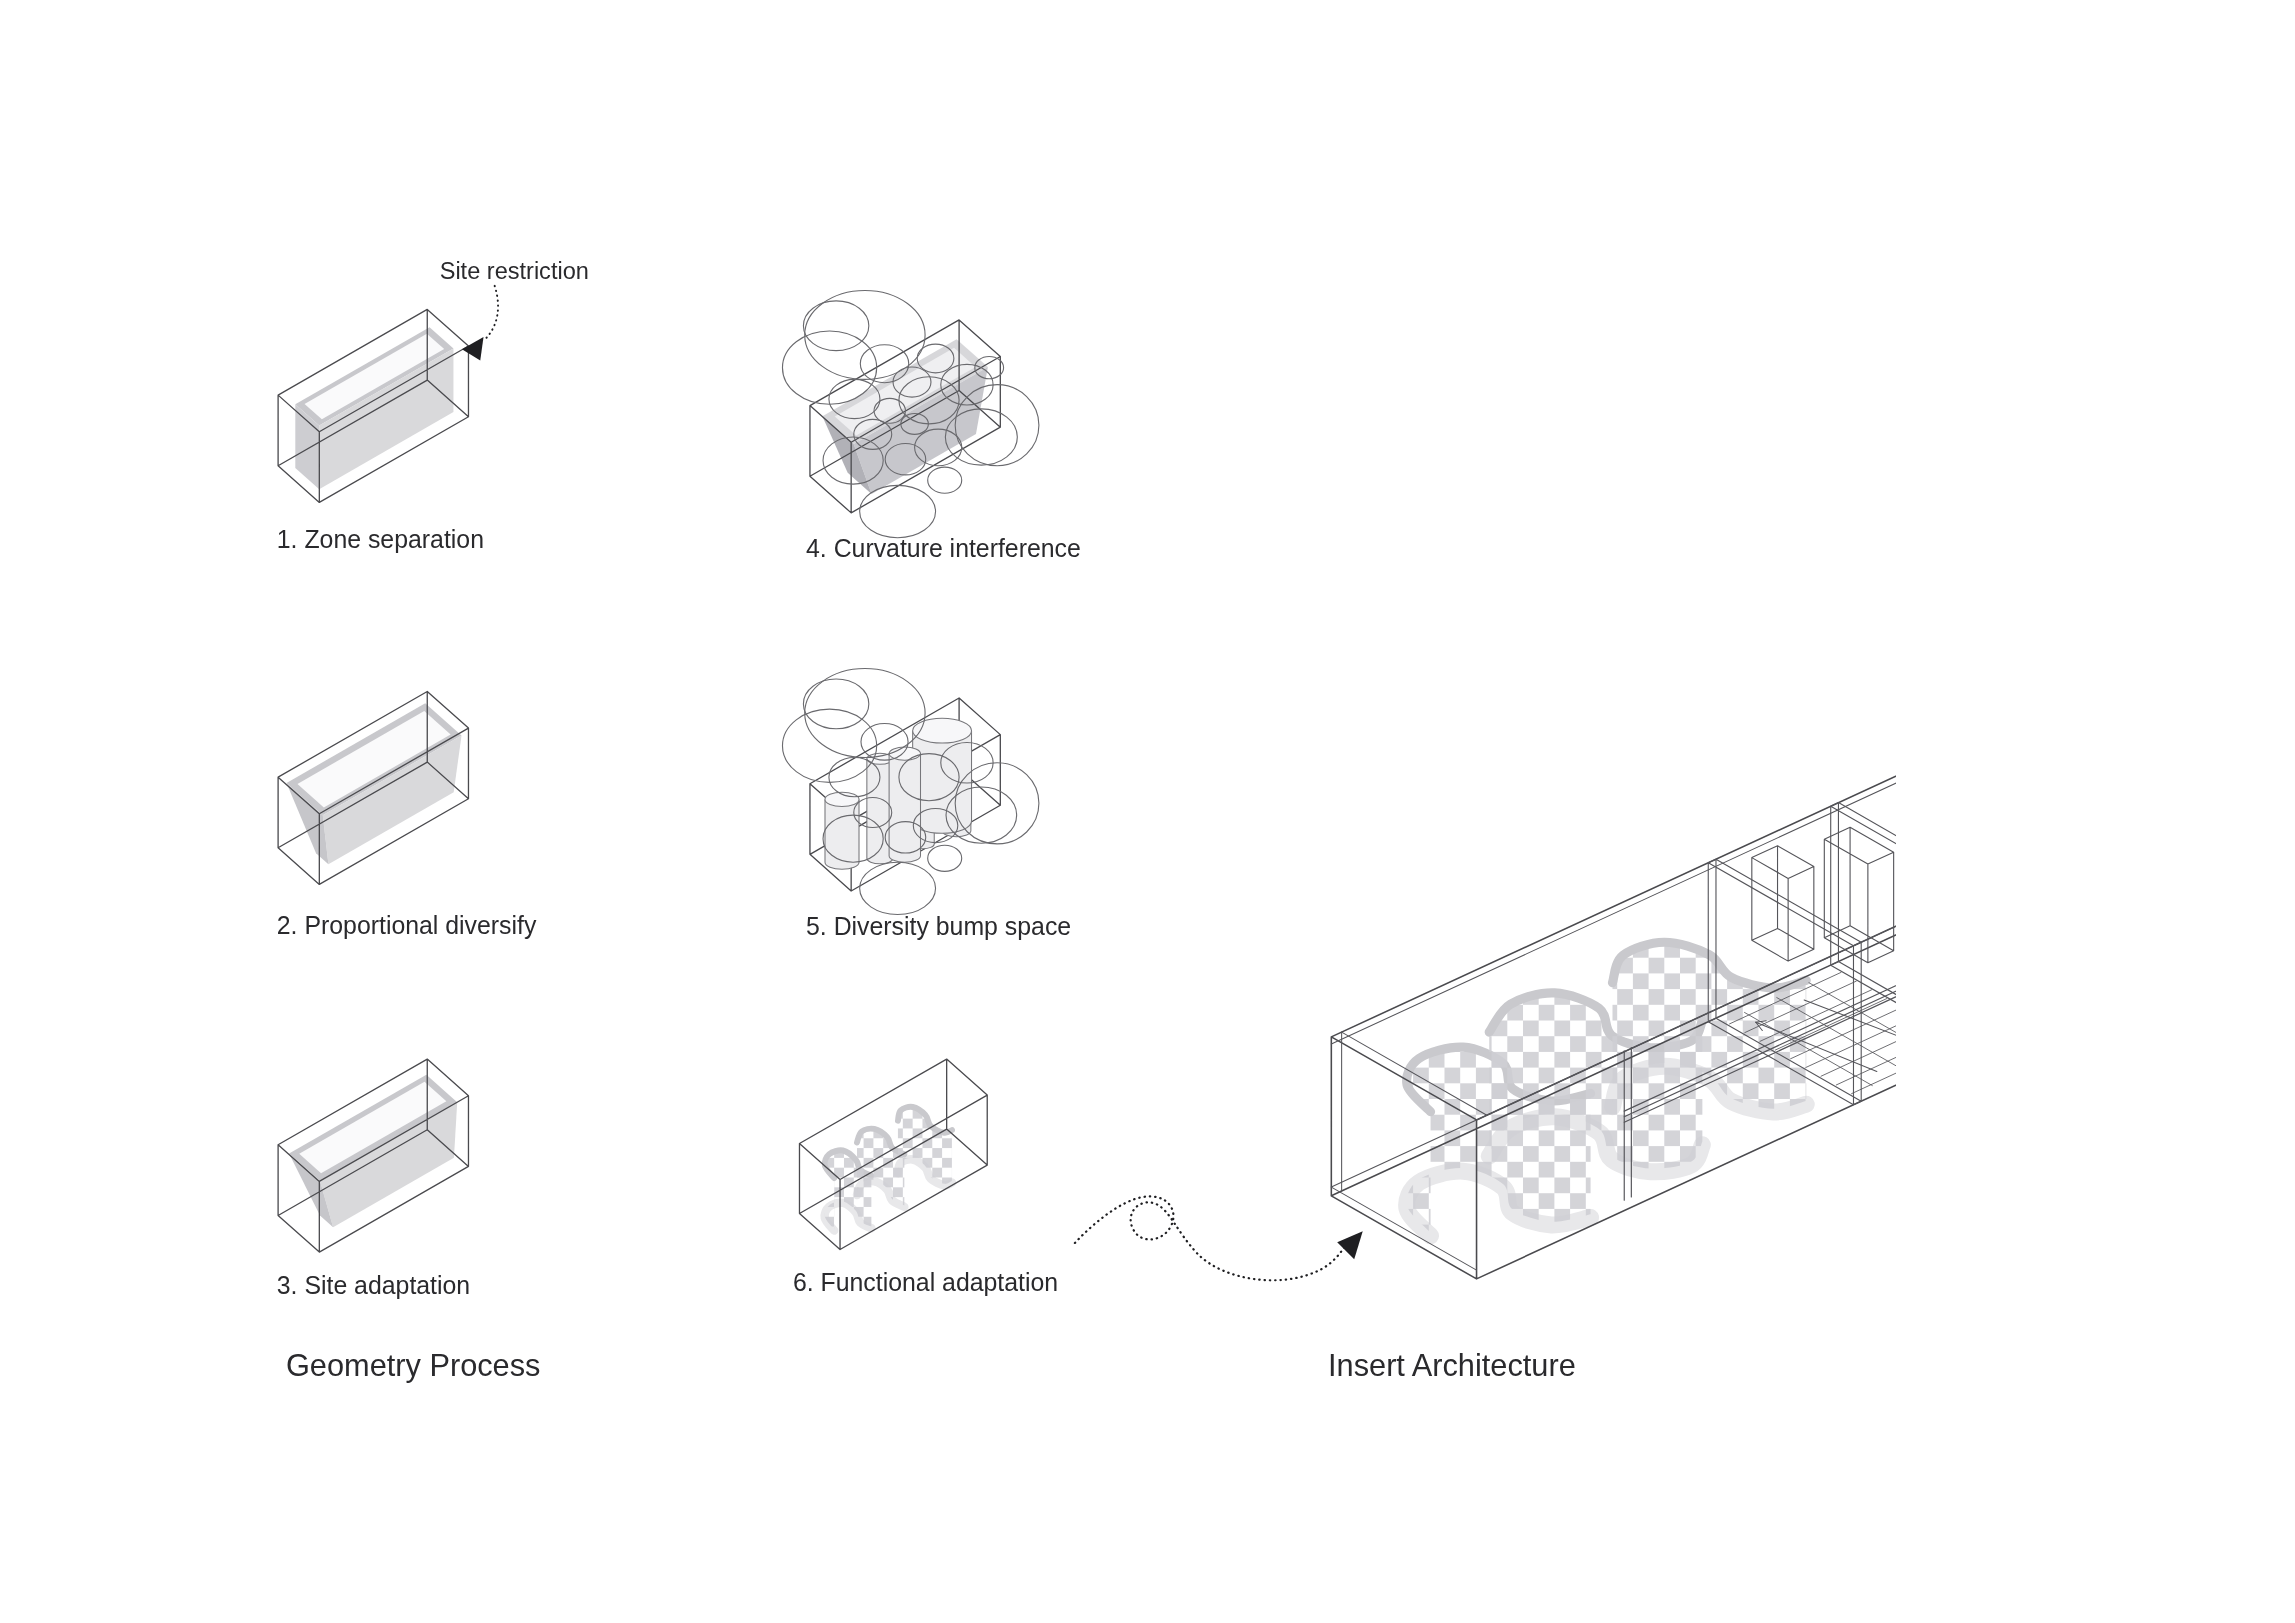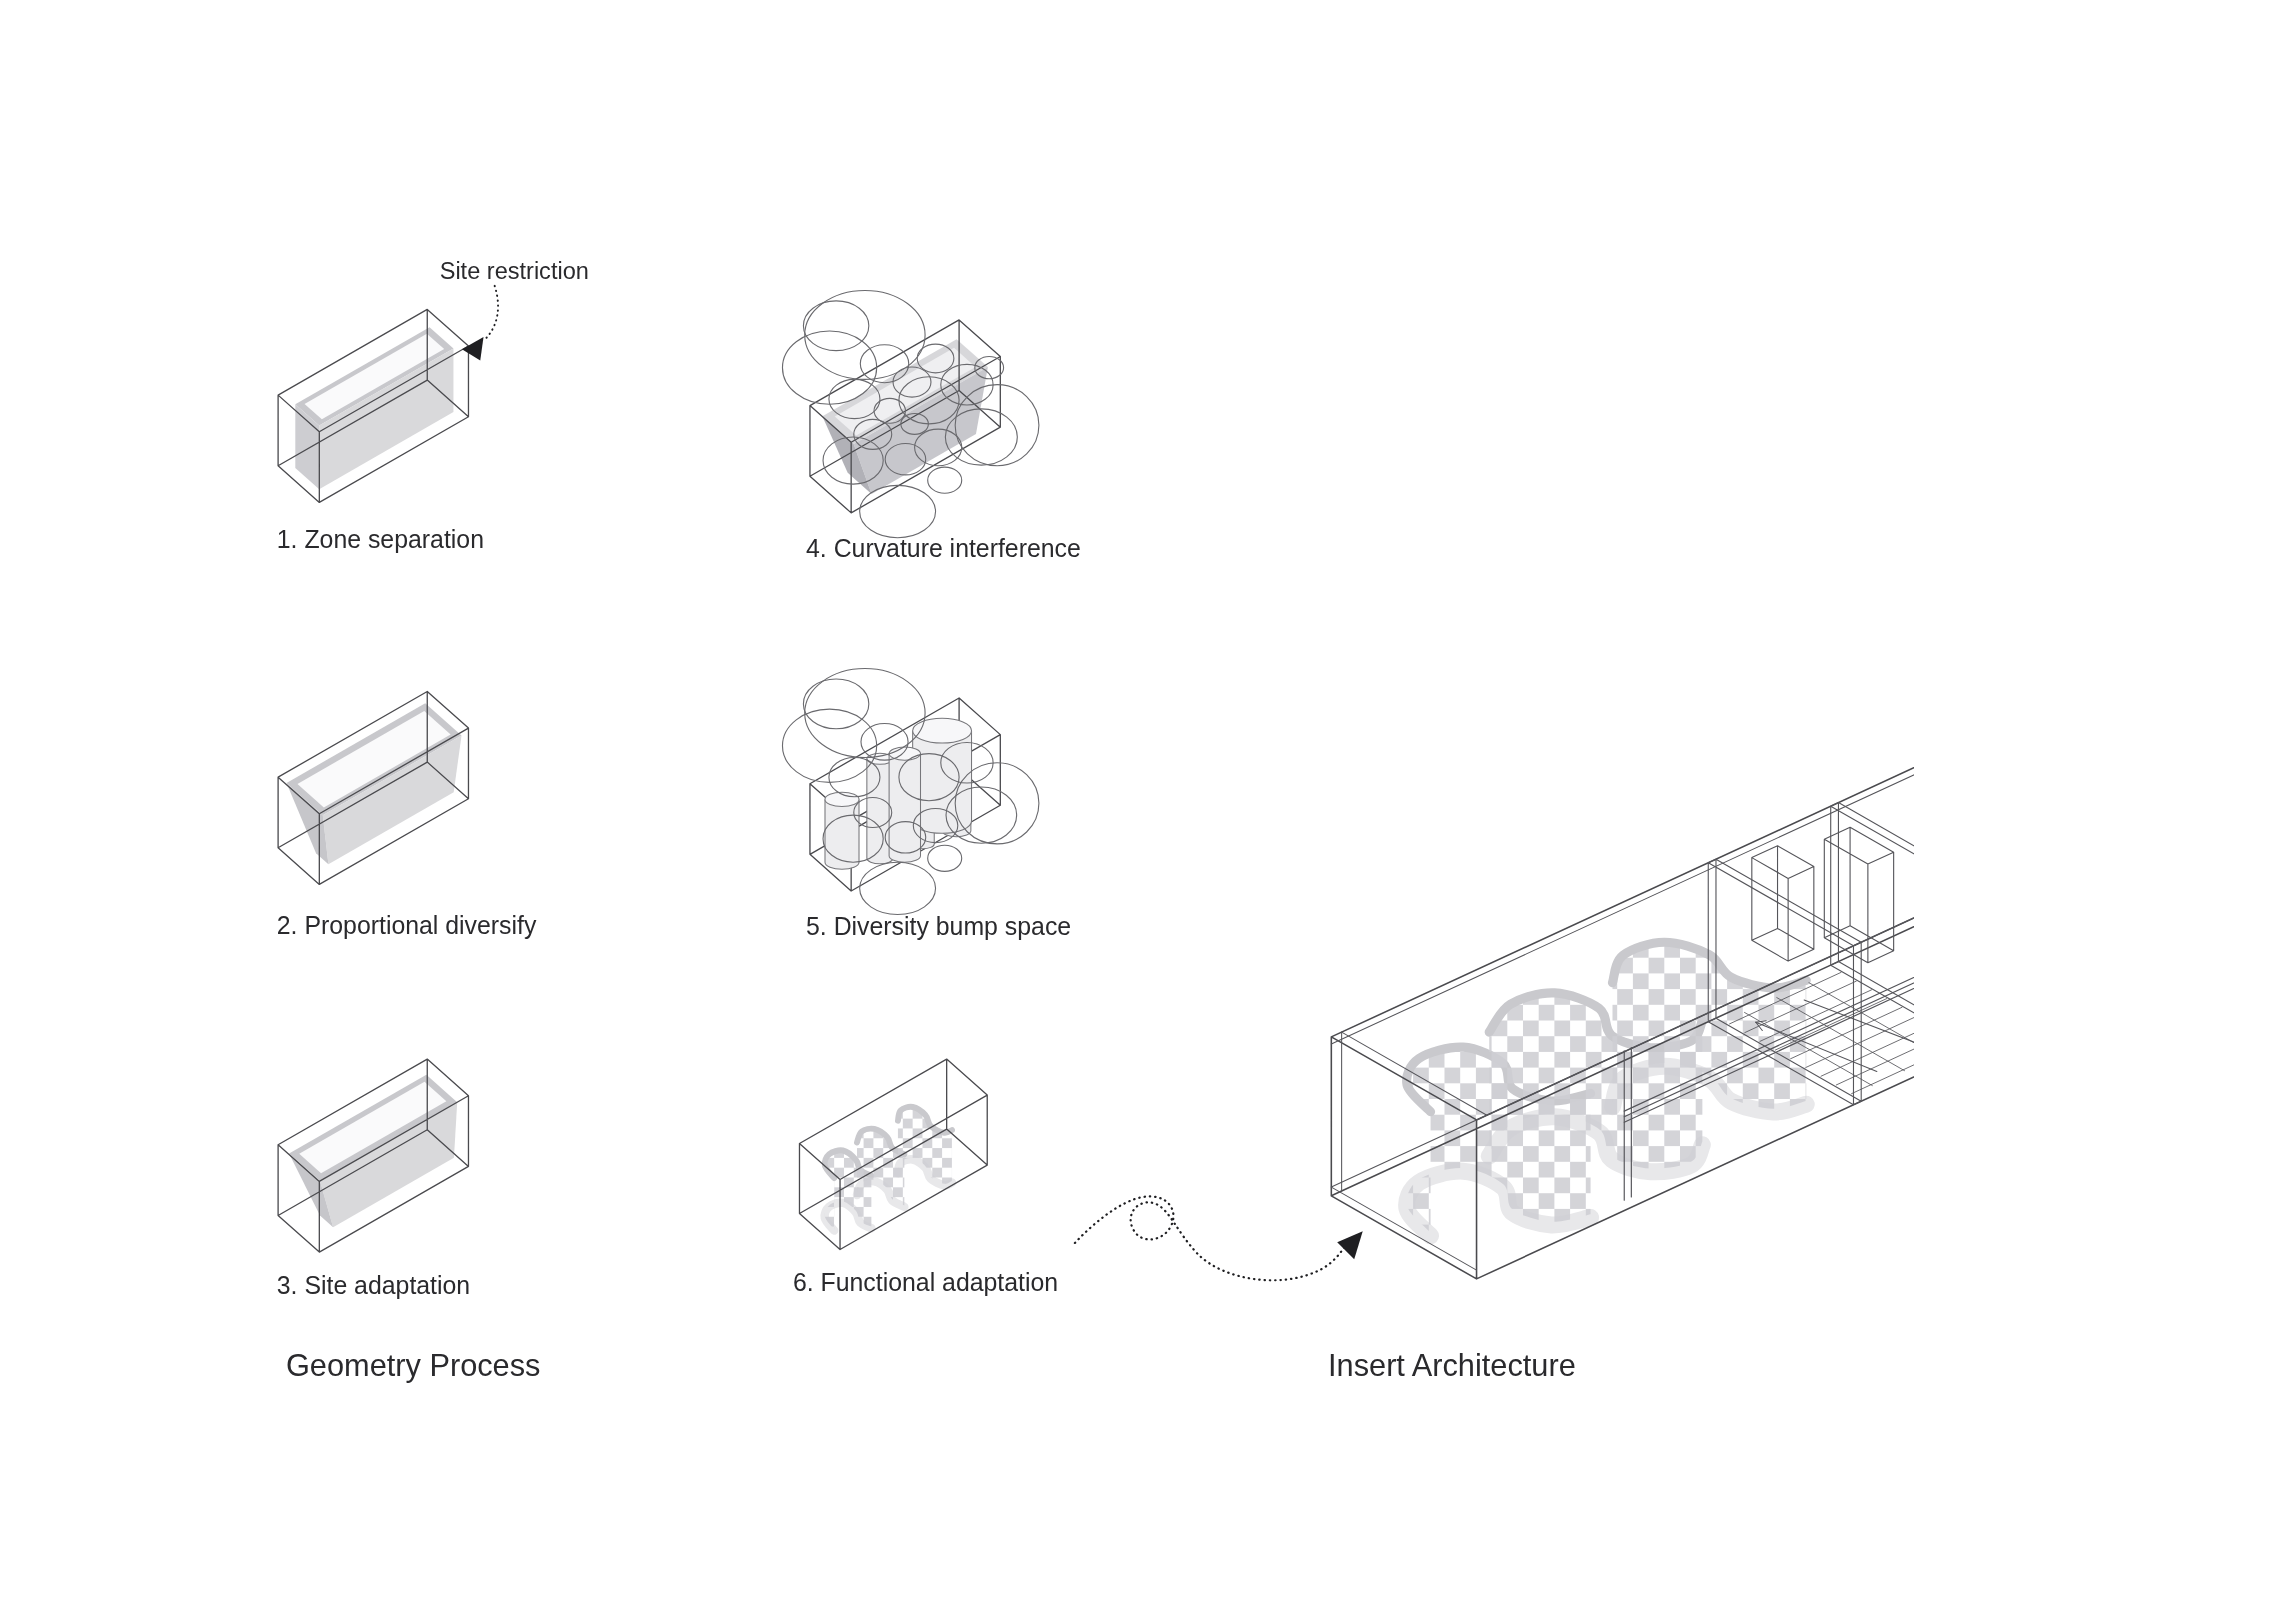--- a/index.html
+++ b/index.html
@@ -1,17 +1,17 @@
 <!DOCTYPE html>
 <html style="font-size:10.5px"><head>
 <meta charset="utf-8">
 <style>
   html,body{margin:0;padding:0;background:#ffffff;}
   .page{position:relative;width:1896px;height:1623px;background:#ffffff;overflow:hidden;
-        font-family:"Liberation Sans",sans-serif;padding-left:18px;}
+        font-family:"Liberation Sans",sans-serif;}
   svg{position:absolute;left:0;top:0;}
   text{font-family:"Liberation Sans",sans-serif;font-weight:400;letter-spacing:0px;}
   .step-label{font-size:38px;}
   .title-label{font-size:47px;}
   .annot-label{font-size:36px;}
 </style>
 </head>
 <body>
 
 <div class="page">

